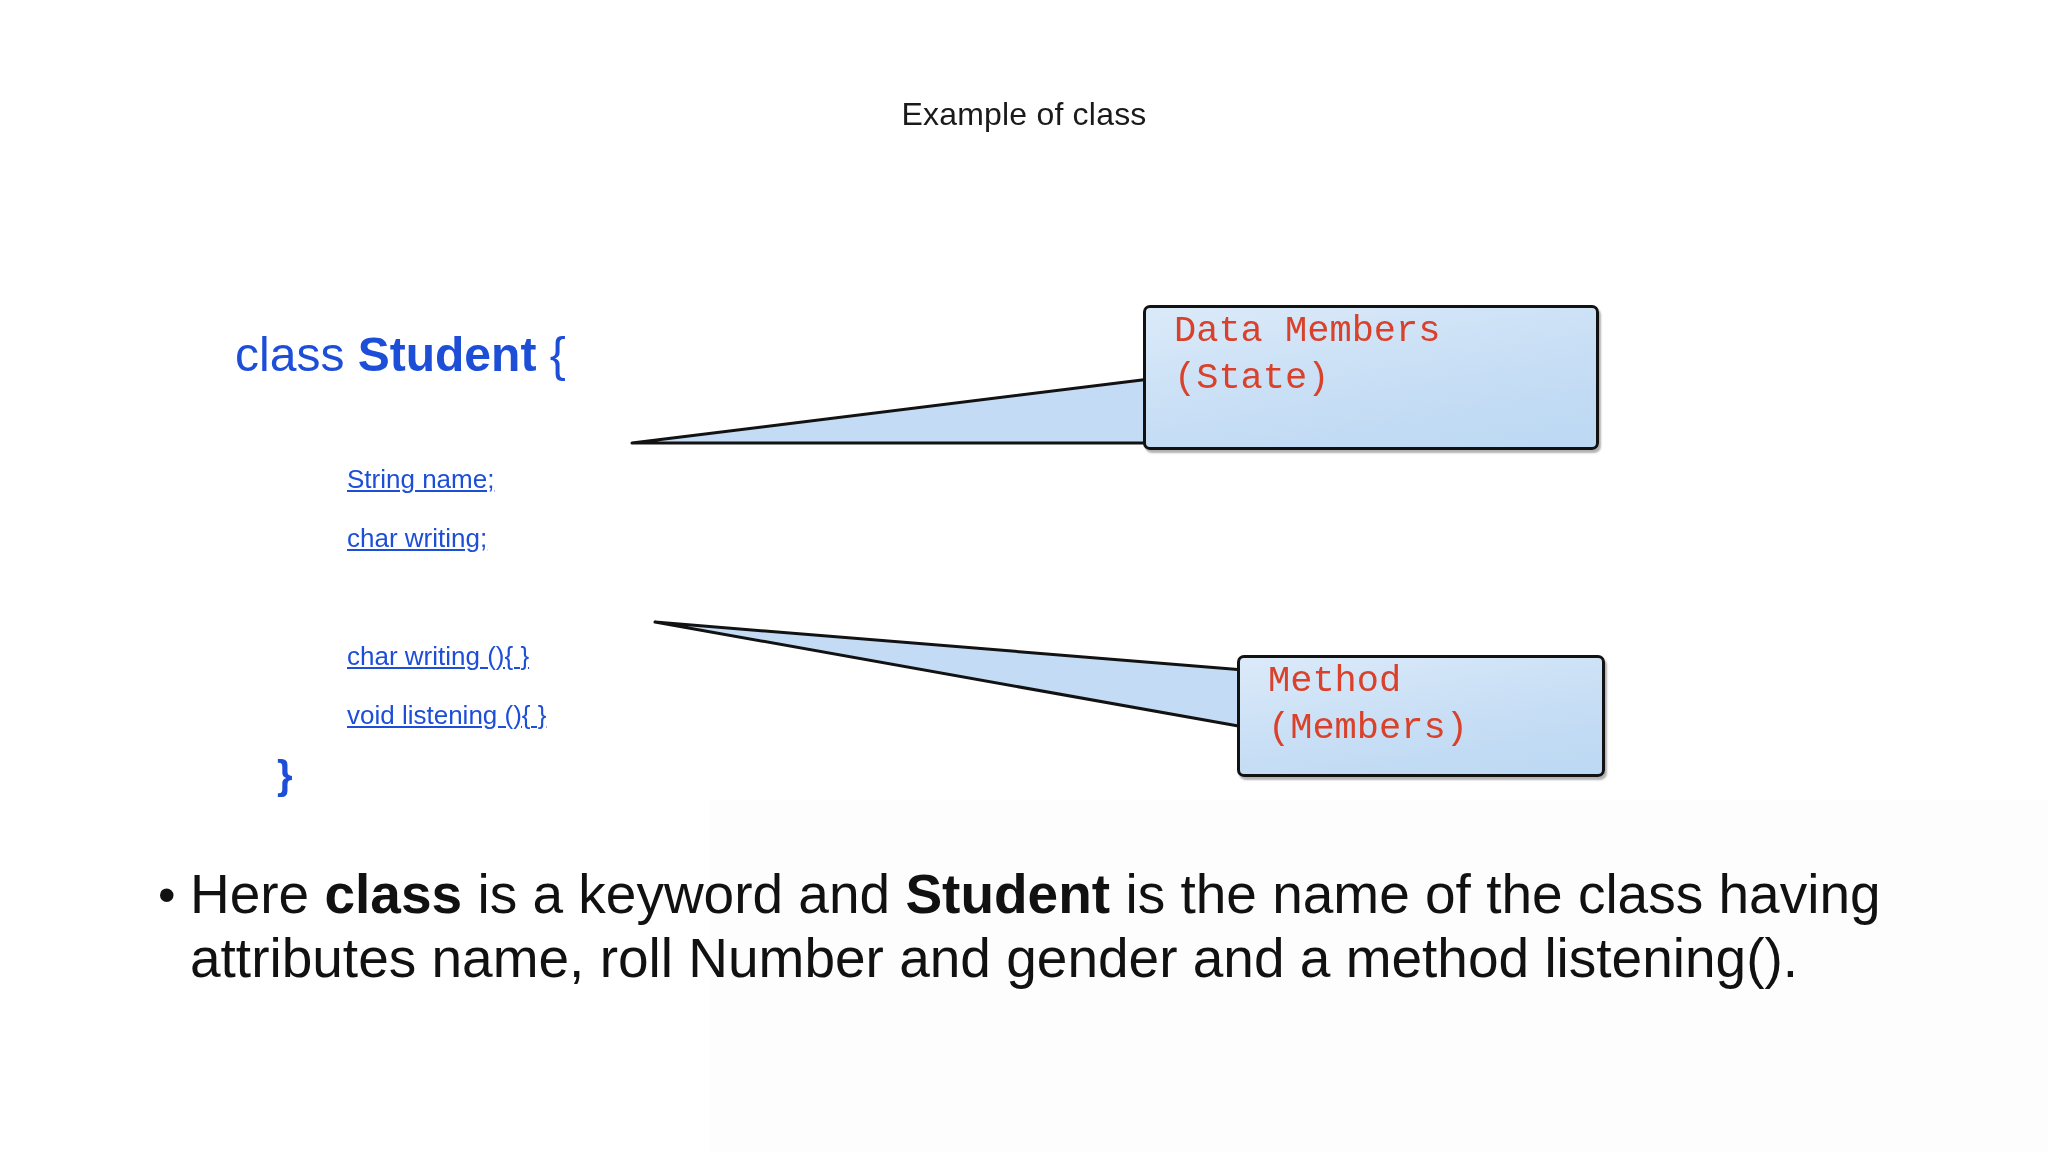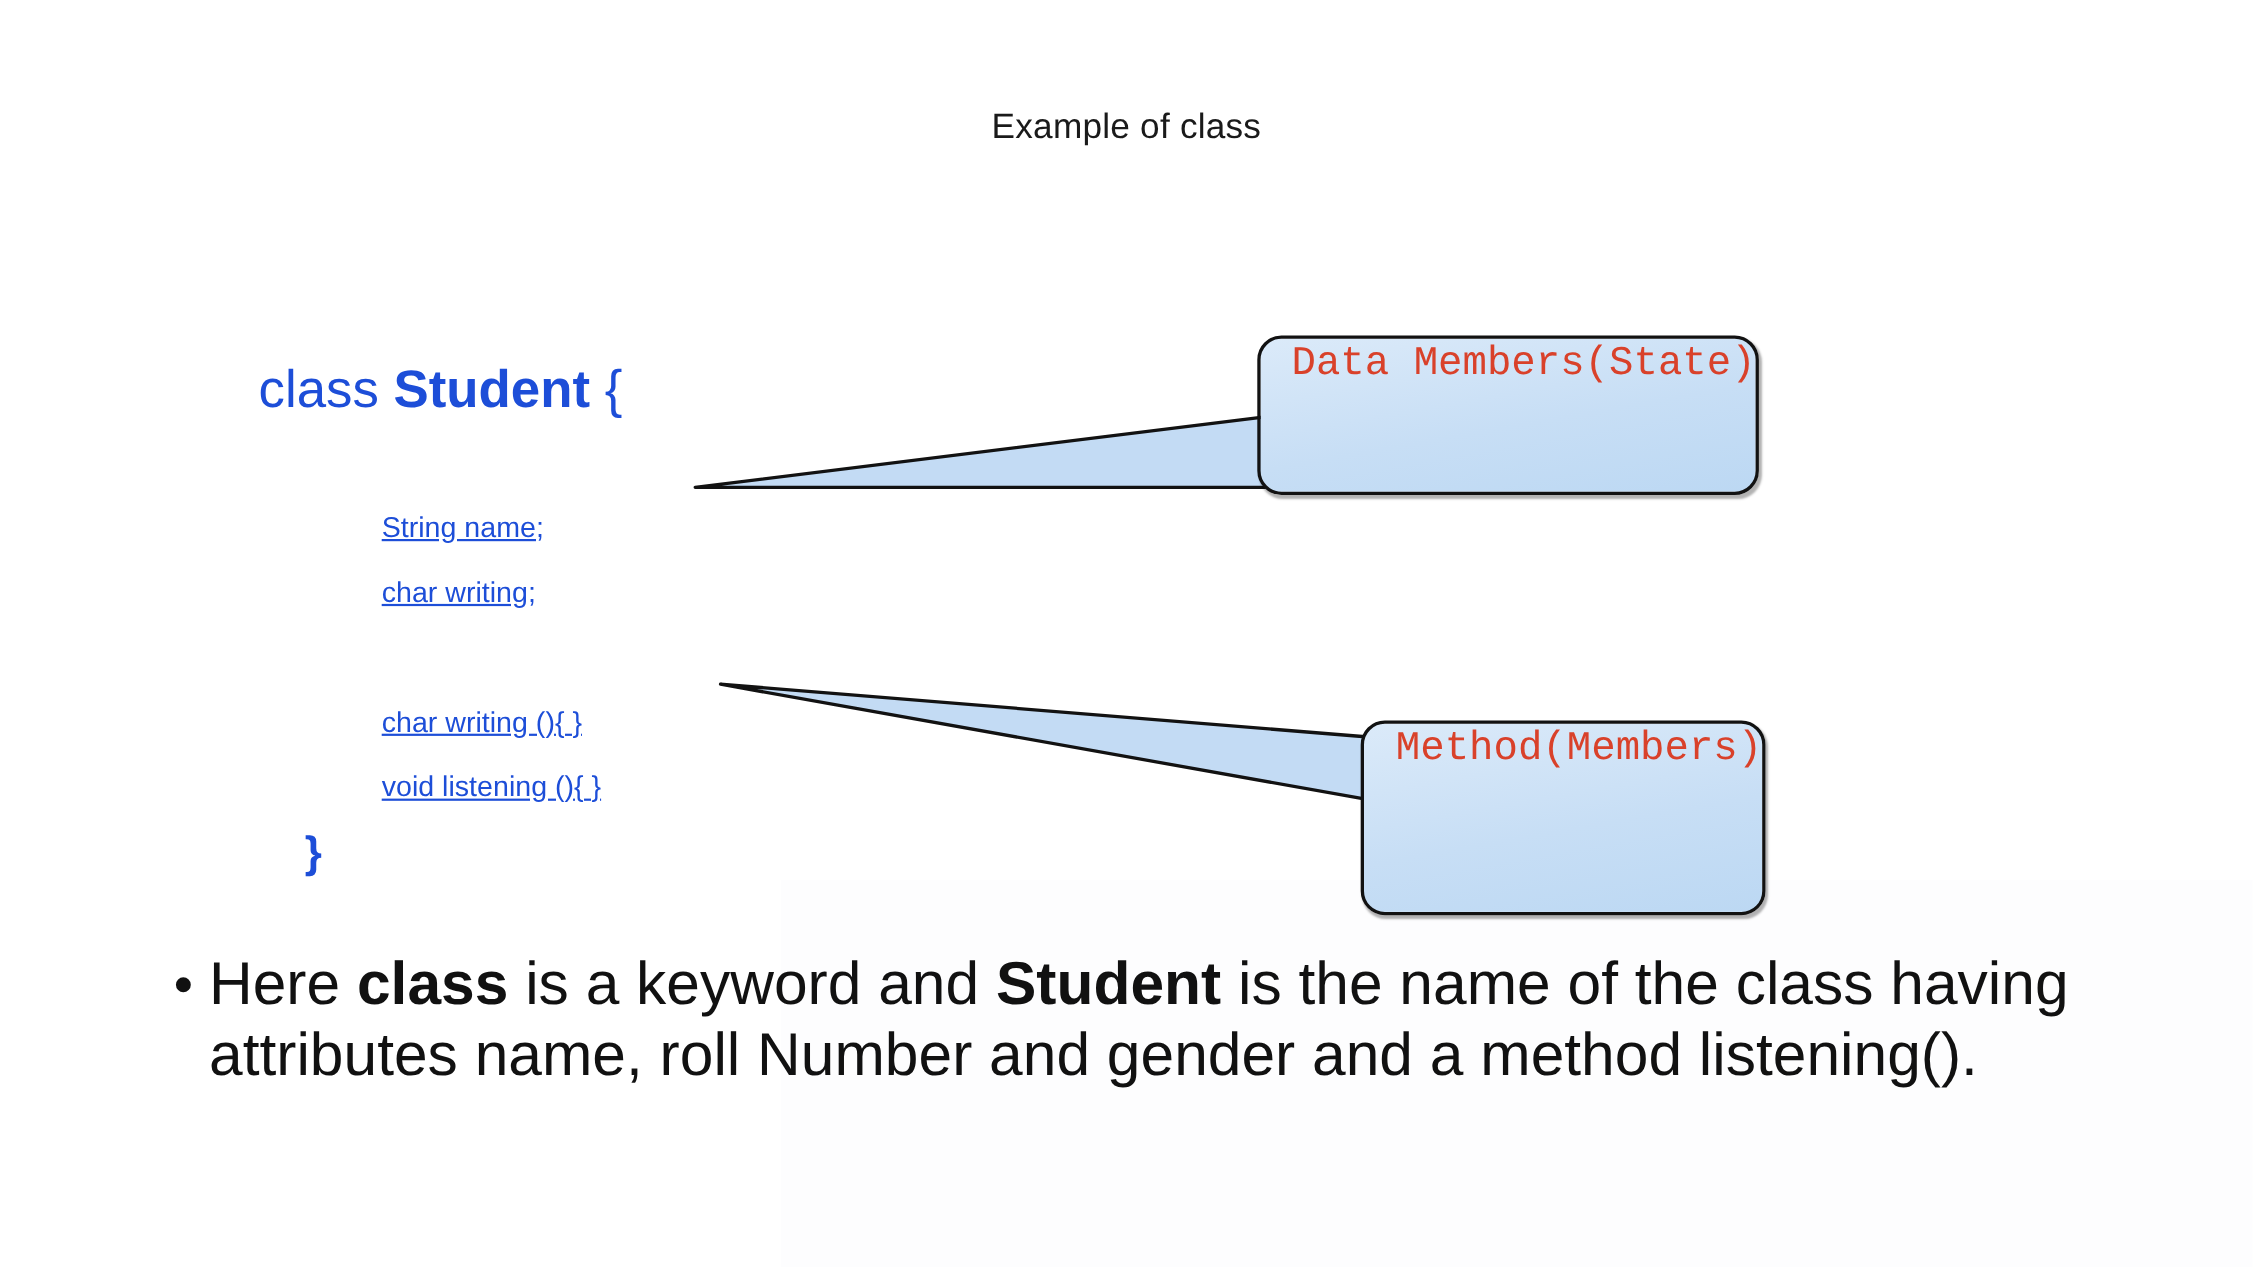--- a/index.html
+++ b/index.html
@@ -76,46 +76,46 @@
     height: 62px;
     display: flex;
     align-items: center;
   }
 
   
   .callout {
     position: absolute;
     box-sizing: border-box;
     border: 3px solid #121212;
-    border-radius: 22px;
+    border-radius: 7px;
     background: linear-gradient(170deg, #dbeaf9 0%, #c7def5 55%, #bcd8f3 100%);
     box-shadow: 2px 3px 2px rgba(0,0,0,0.30);
     display: flex;
-    flex-direction: row;
-    justify-content: flex-end;
+    flex-direction: column;
+    justify-content: flex-start;
     padding-left: 28px;
   }
   .callout-text {
     font-family: "Liberation Mono", "DejaVu Sans Mono", monospace;
     font-size: 37px;
     line-height: 1.28;
     color: #d9412a;
     white-space: pre;
   }
   #callout-data {
     left: 1143px;
     top: 305px;
     width: 456px;
     height: 145px;
   }
   #callout-method {
     left: 1237px;
     top: 655px;
     width: 368px;
-    height: 177px;
+    height: 122px;
   }
 
   
   .tails {
     position: absolute;
     left: 0;
     top: 0;
     width: 2048px;
     height: 1152px;
     pointer-events: none;

